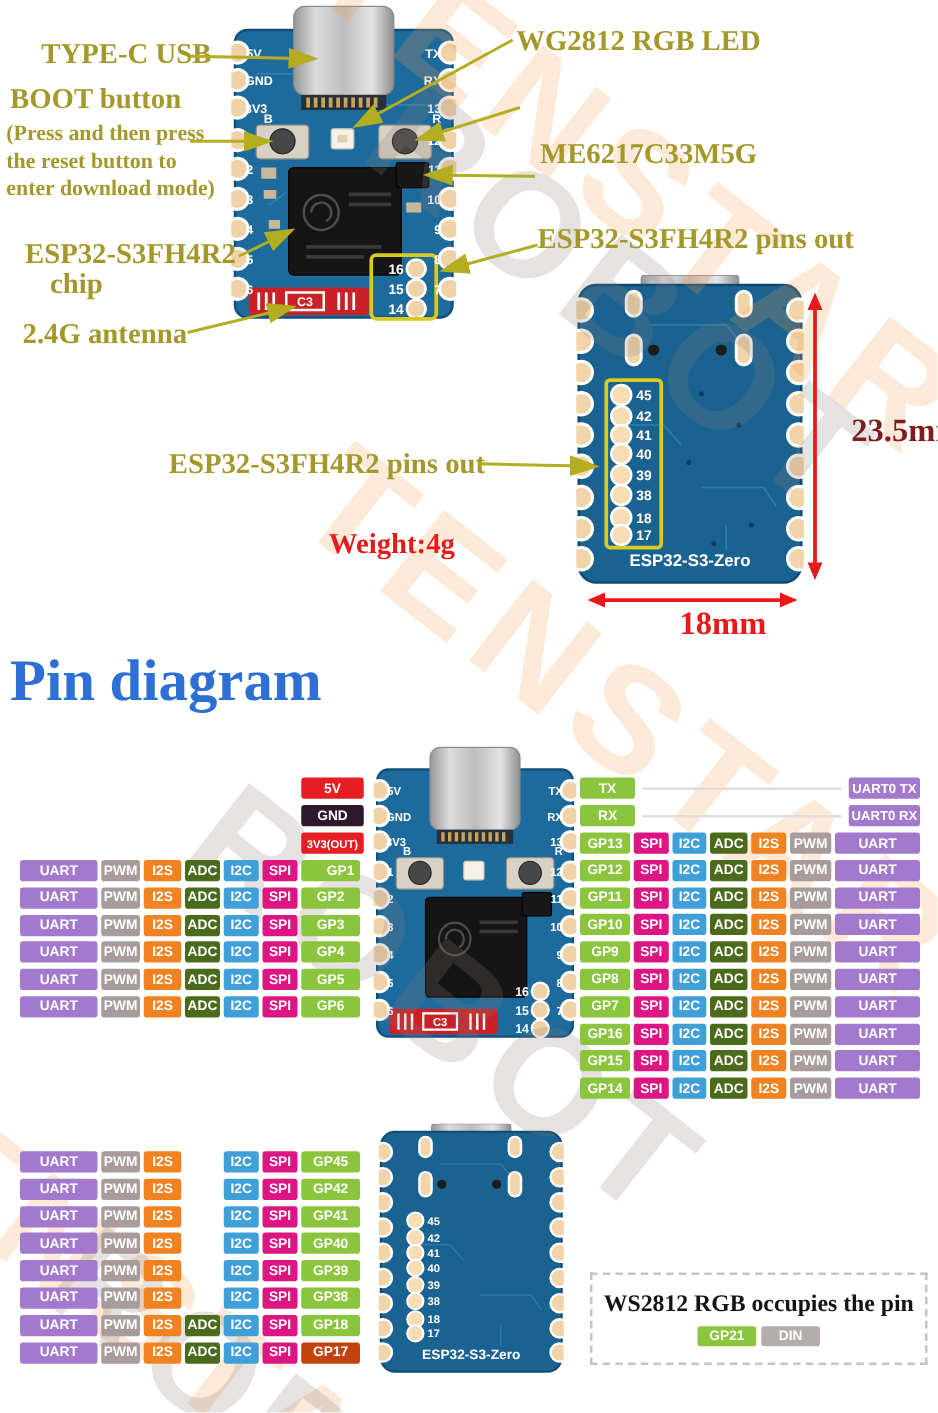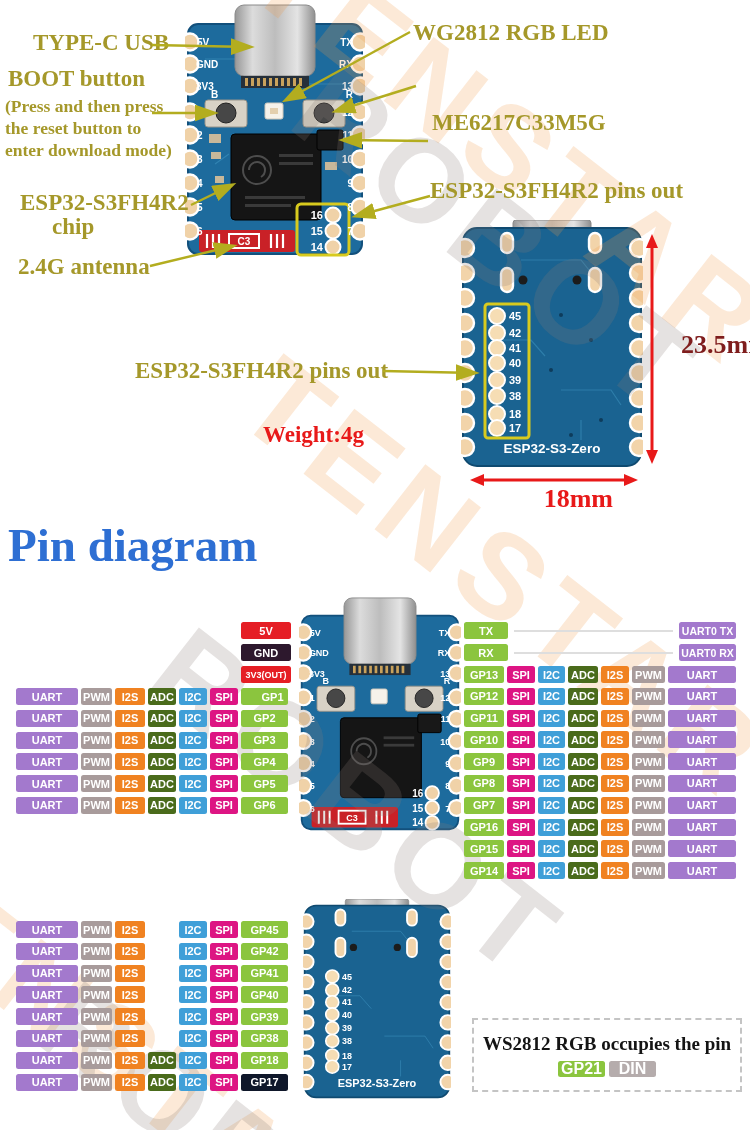--- a/index.html
+++ b/index.html
@@ -36,21 +36,21 @@
   .uart-row{position:absolute;z-index:3;left:464px;width:272px;height:17px;display:flex;}
   .uart-row .txrx{width:44px;height:17px;}
   .uart-row .u0{width:57px;height:17px;font-size:10.5px;}
   .link-line{flex:1;height:2px;background:#dedede;align-self:center;margin:0 6px;}
   
   .note-box{position:absolute;z-index:3;left:472px;top:1018px;width:270px;height:74px;
         border:2px dashed #c4c4c4;background:#fff;display:flex;flex-direction:column;
         align-items:center;justify-content:center;gap:6px;box-sizing:border-box;}
   .note-title{font-family:"Liberation Serif",serif;font-weight:bold;font-size:19px;color:#141414;}
   .note-pills{display:flex;gap:4px;}
-  .note-pills .pill{width:47px;height:16px;font-size:16px;}
+  .note-pills .pill{width:47px;height:16px;font-size:11px;}
   .overlay{position:absolute;left:0;top:0;z-index:4;pointer-events:none;}
 </style>
 </head>
 <body>
 
 <div id="canvas">
 
   <svg width="0" height="0" style="position:absolute">
     <defs>
       <linearGradient id="metal" x1="0" y1="0" x2="1" y2="0">
@@ -272,21 +272,21 @@
       <polygon points="638,480 624,474 624,486" stroke="none"></polygon>
     </g>
   </svg>
 
   <div class="ann" style="left: 8px; top: 66px; color: rgb(165, 152, 42);">BOOT button</div>
   <div class="ann" style="left: 33px; top: 30px; color: rgb(165, 152, 42);">TYPE-C USB</div>
   <div class="ann sub" style="left: 5px; top: 95px; color: rgb(165, 152, 42);">(Press and then press</div>
   <div class="ann sub" style="left: 5px; top: 117px; color: rgb(165, 152, 42);">the reset button to</div>
   <div class="ann sub" style="left: 5px; top: 139px; color: rgb(165, 152, 42);">enter download mode)</div>
   <div class="ann" style="left: 20px; top: 190px; color: rgb(165, 152, 42);">ESP32-S3FH4R2</div>
-  <div class="ann" style="left: 52px; top: 214px; color: rgb(165, 152, 42);">chip</div>
+  <div class="ann" style="left: 40px; top: 214px; color: rgb(165, 152, 42);">chip</div>
   <div class="ann" style="left: 18px; top: 254px; color: rgb(165, 152, 42); text-align: right;">2.4G antenna</div>
   <div class="ann" style="left: 413px; top: 20px; color: rgb(165, 152, 42);">WG2812 RGB LED</div>
   <div class="ann" style="left: 432px; top: 110px; color: rgb(165, 152, 42);">ME6217C33M5G</div>
   <div class="ann" style="left: 430px; top: 178px; color: rgb(165, 152, 42);">ESP32-S3FH4R2 pins out</div>
   <div class="ann" style="left: 135px; top: 358px; color: rgb(165, 152, 42);">ESP32-S3FH4R2 pins out</div>
   <div class="ann" style="left: 263px; top: 422px; color: rgb(232, 25, 25);">Weight:4g</div>
   <div class="dim" style="left: 659px; top: 330px; color: #7f1d1d; margin-left: 22px;">23.5mm</div>
   <div class="dim" style="left: 493px; top: 484px; width: 120px; text-align: right; color: rgb(232, 25, 25);">18mm</div>
 
   <div class="heading" style="color: rgb(46, 111, 211);">Pin diagram</div>
@@ -606,21 +606,21 @@
         <span class="pill c5" style="background: rgb(221, 21, 131);">SPI</span>
         <span class="pill c6" style="background: rgb(139, 197, 62);">GP18</span>
       </div>
       <div class="prow">
         <span class="pill c0" style="background: rgb(163, 121, 205);">UART</span>
         <span class="pill c1" style="background: rgb(168, 155, 155);">PWM</span>
         <span class="pill c2" style="background: rgb(240, 130, 33);">I2S</span>
         <span class="pill c3" style="background: rgb(74, 107, 27);">ADC</span>
         <span class="pill c4" style="background: rgb(63, 159, 216);">I2C</span>
         <span class="pill c5" style="background: rgb(221, 21, 131);">SPI</span>
-        <span class="pill c6" style="background: #0f172a;">GP17</span>
+        <span class="pill c6" style="background: #c2410c;">GP17</span>
       </div>
     </div>
 
   <svg class="board" style="left:303px;top:899px" width="148" height="200" viewBox="0 0 182 248" preserveAspectRatio="none">
     <rect x="52" y="0" width="78" height="13" rx="3" fill="url(#metal)" stroke="#8a8a8a"></rect>
     <rect x="2" y="8" width="178" height="238" rx="14" fill="#1a6391" stroke="#0f4a70" stroke-width="2"></rect>
     <path d="M60,40 L120,40 L132,55 M30,120 L70,120 L84,136 M100,170 L150,170 L160,185 M120,200 v20" stroke="#3e93c0" stroke-width="1.2" fill="none" opacity="0.55"></path>
     <g fill="#f2d4aa" stroke="#ffffff" stroke-width="2.4">
       <circle cx="4" cy="28" r="9"></circle>
         <circle cx="4" cy="53" r="9"></circle>

